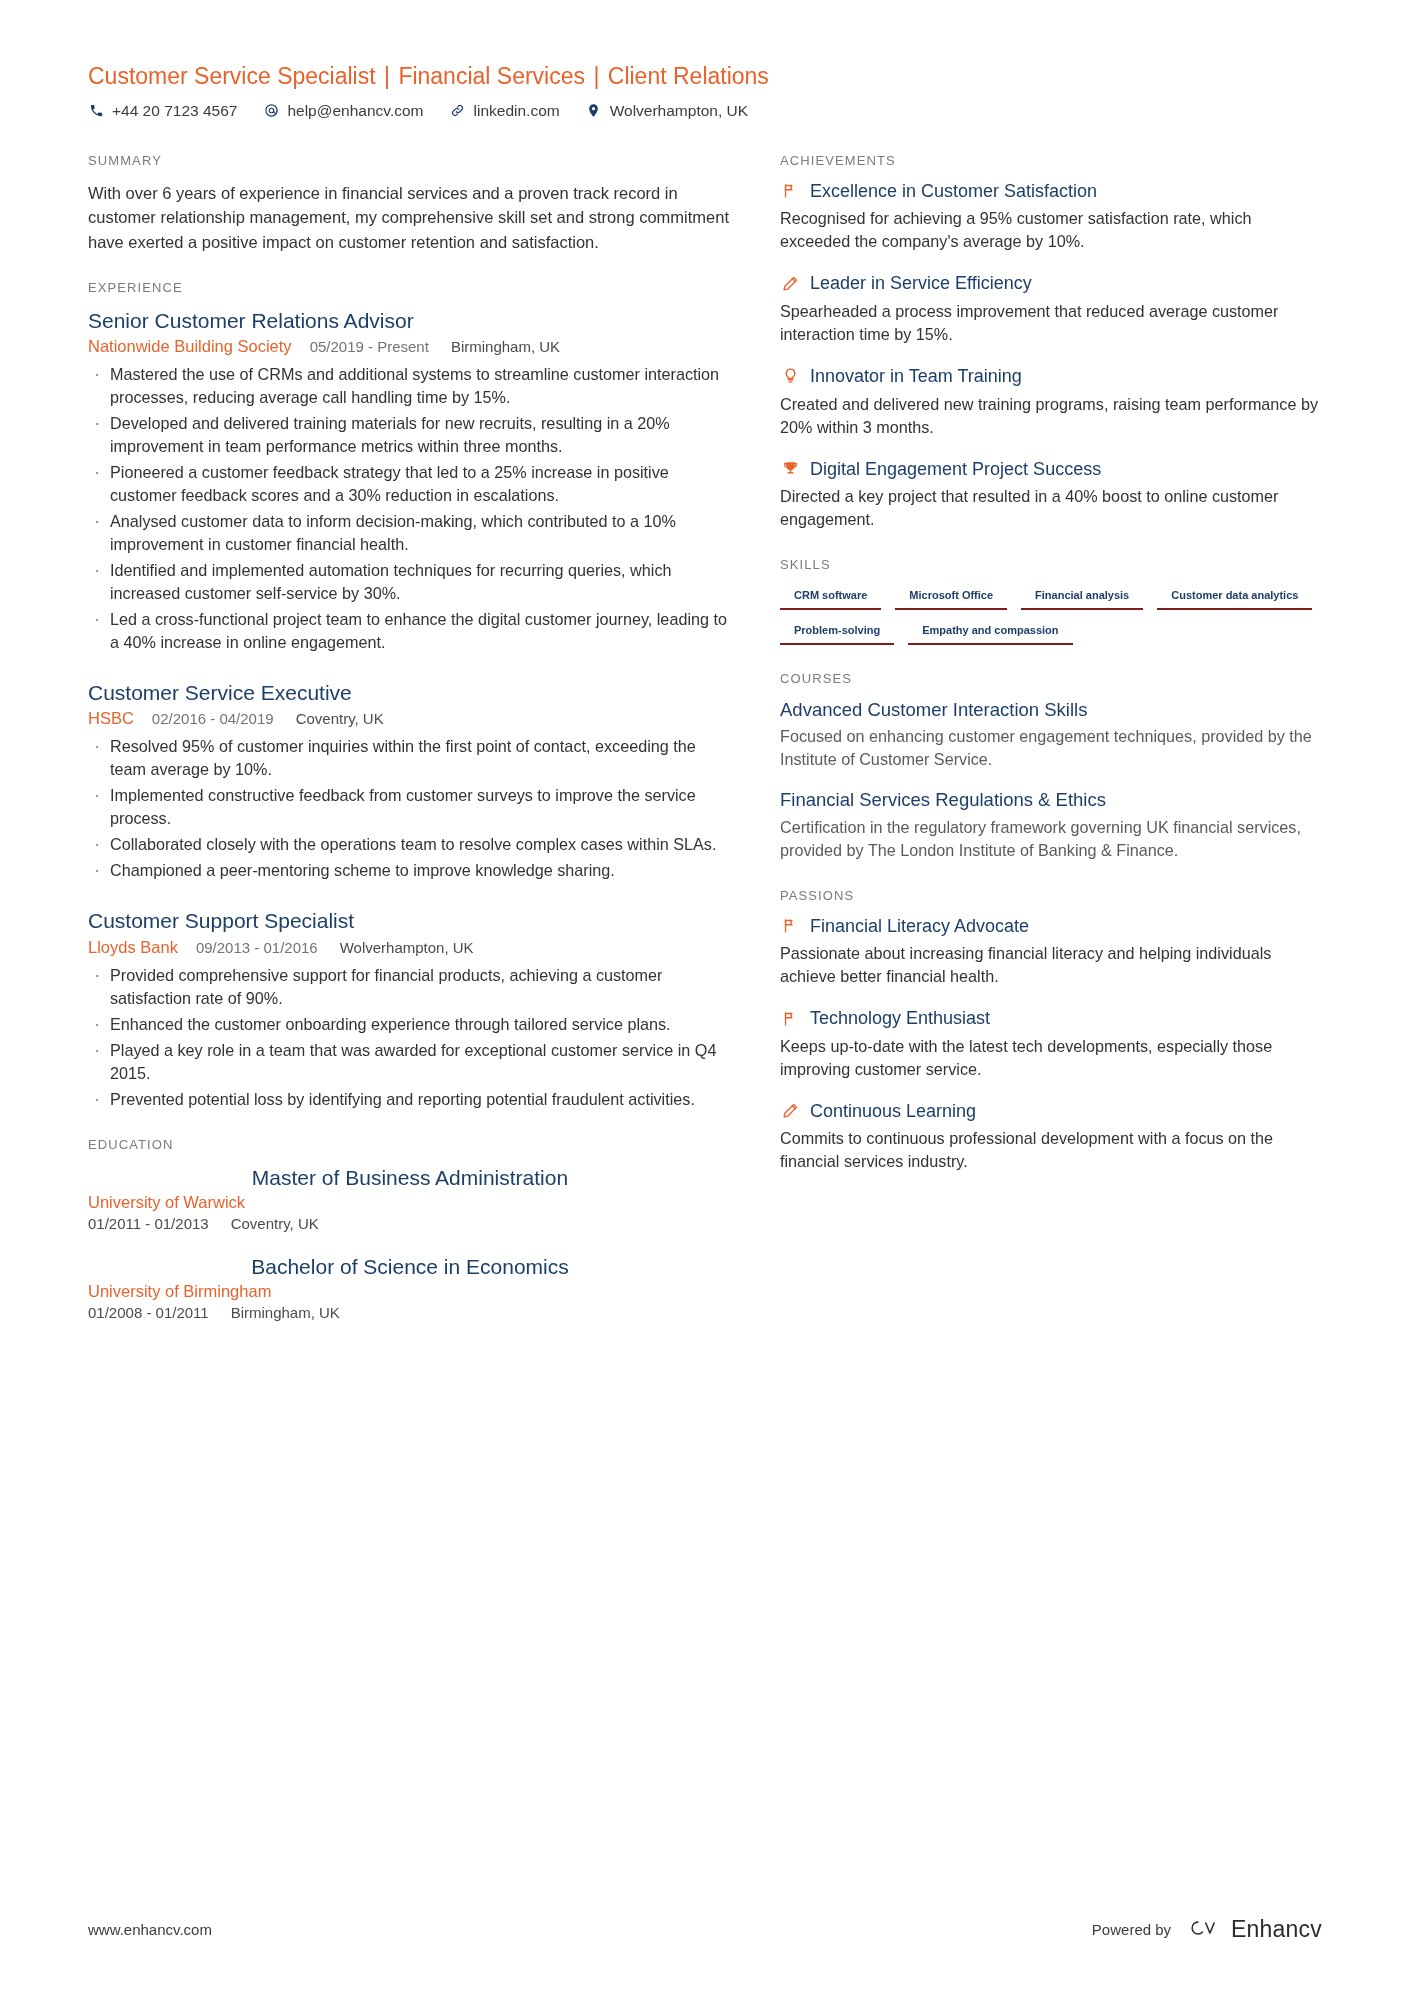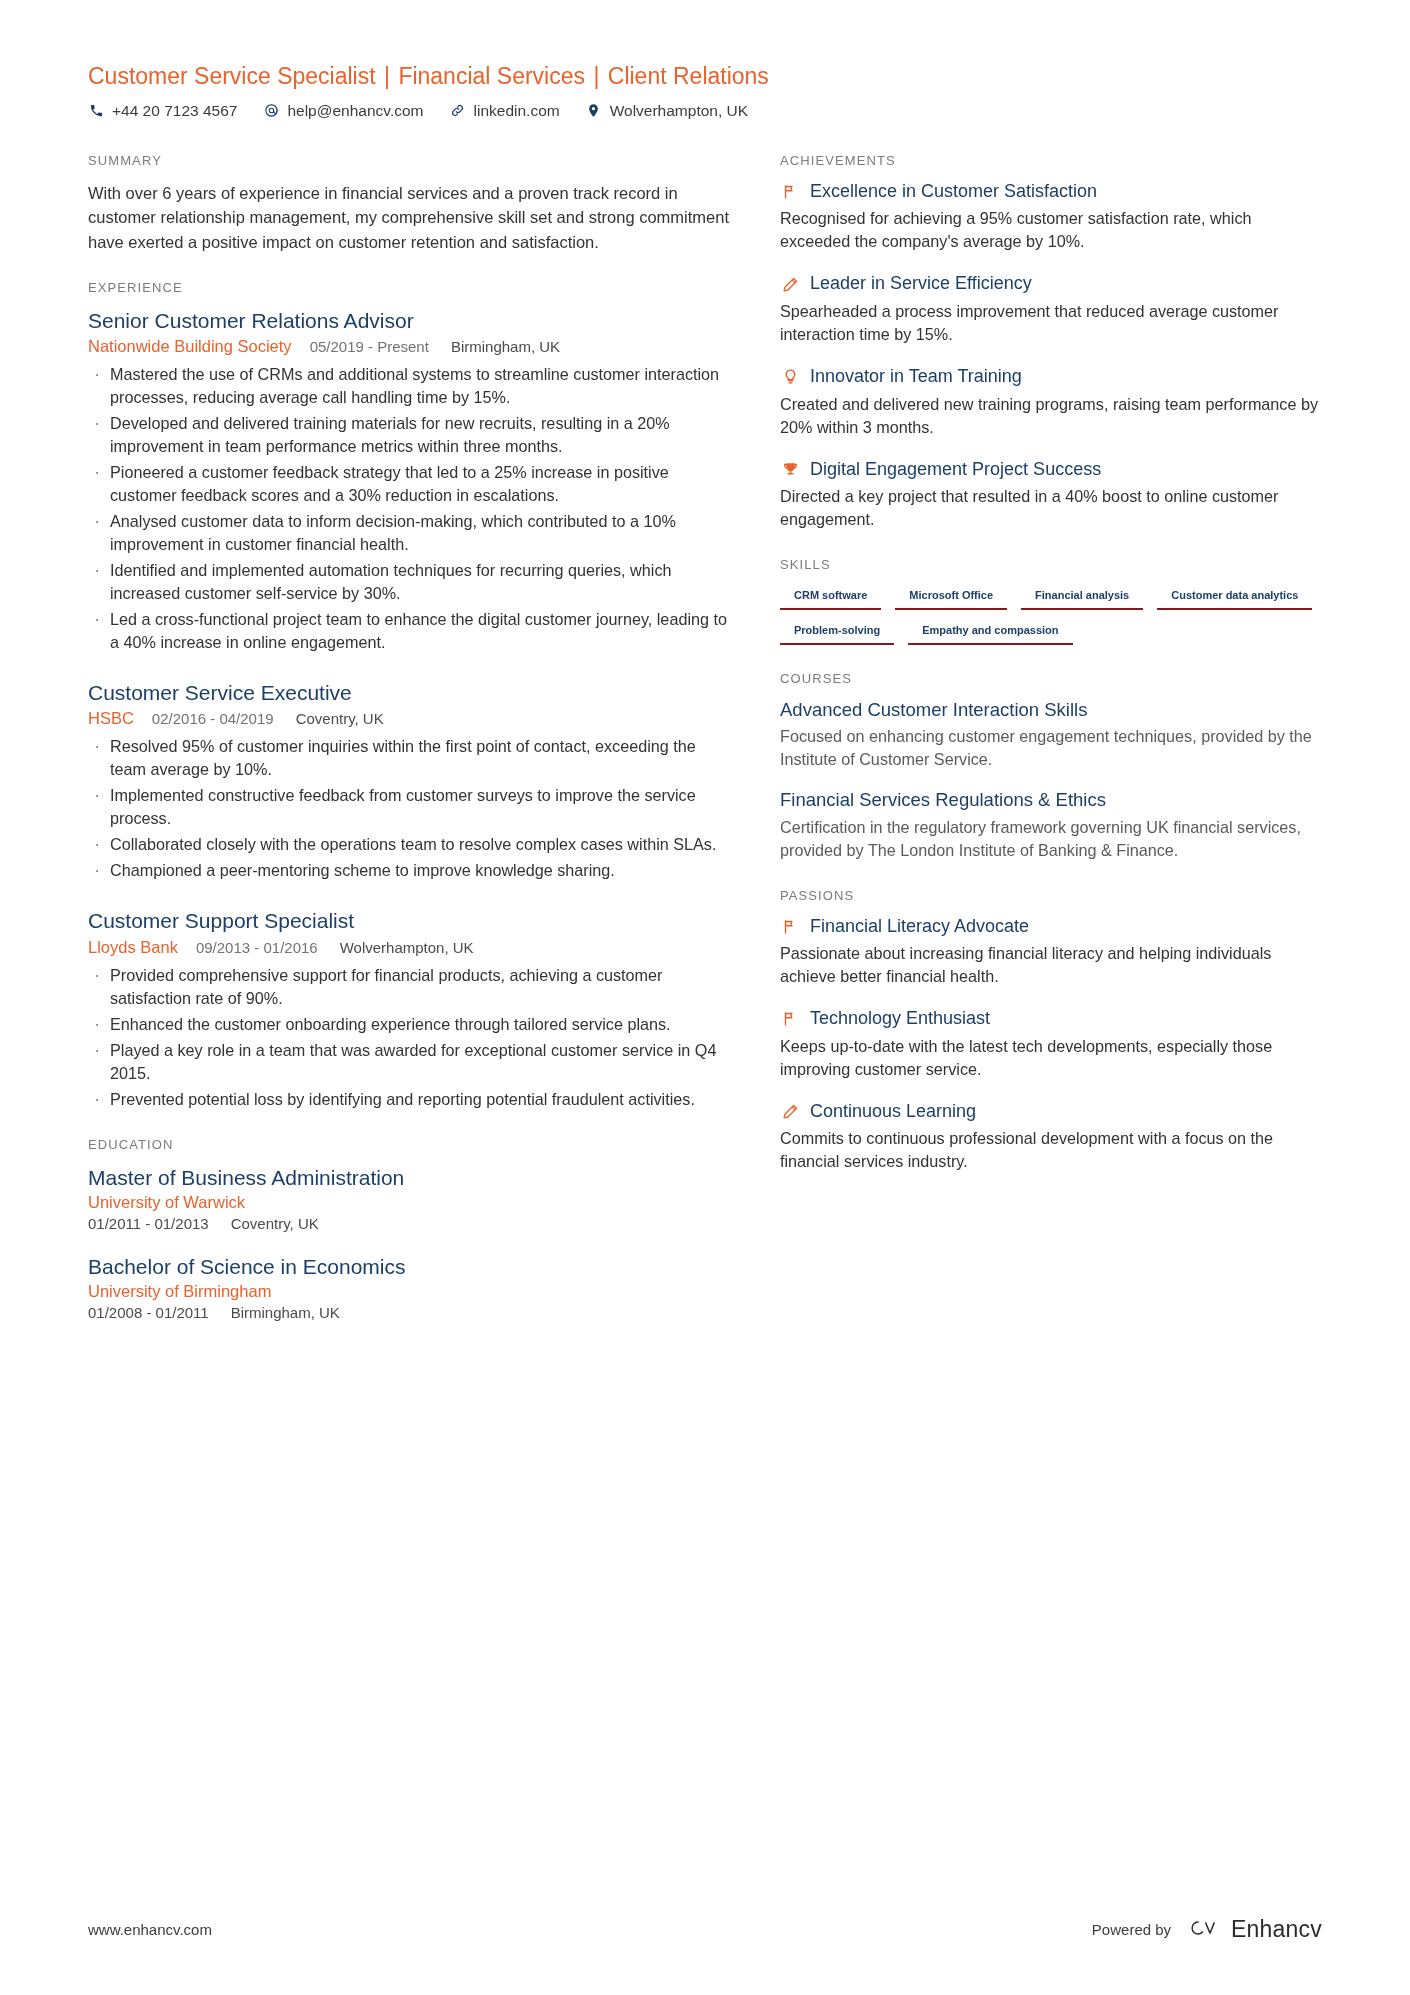--- a/index.html
+++ b/index.html
@@ -137,38 +137,38 @@
     font-size: 19px;
   }
 
   
   .edu { margin-bottom: 22px; }
   .edu-degree {
     font-size: 21px;
     color: #1c3f69;
     margin: 0 0 3px 0;
     line-height: 1.2;
+    text-align: center;
   }
   .edu-school {
     font-size: 16.5px;
     color: #e8622c;
     margin-bottom: 3px;
   }
   .edu-meta {
     display: flex;
     align-items: baseline;
   }
   .edu-dates { font-size: 15px; color: #4b4b4b; margin-right: 22px; }
   .edu-location { font-size: 15px; color: #4b4b4b; }
 
   
   .ach { margin-bottom: 20px; }
   .ach-head {
     display: flex;
-    align-items: center;
     margin-bottom: 5px;
   }
   .ach-ico {
     width: 20px;
     height: 20px;
     margin-right: 10px;
     display: inline-flex;
     align-items: center;
     justify-content: center;
     color: #e8622c;

